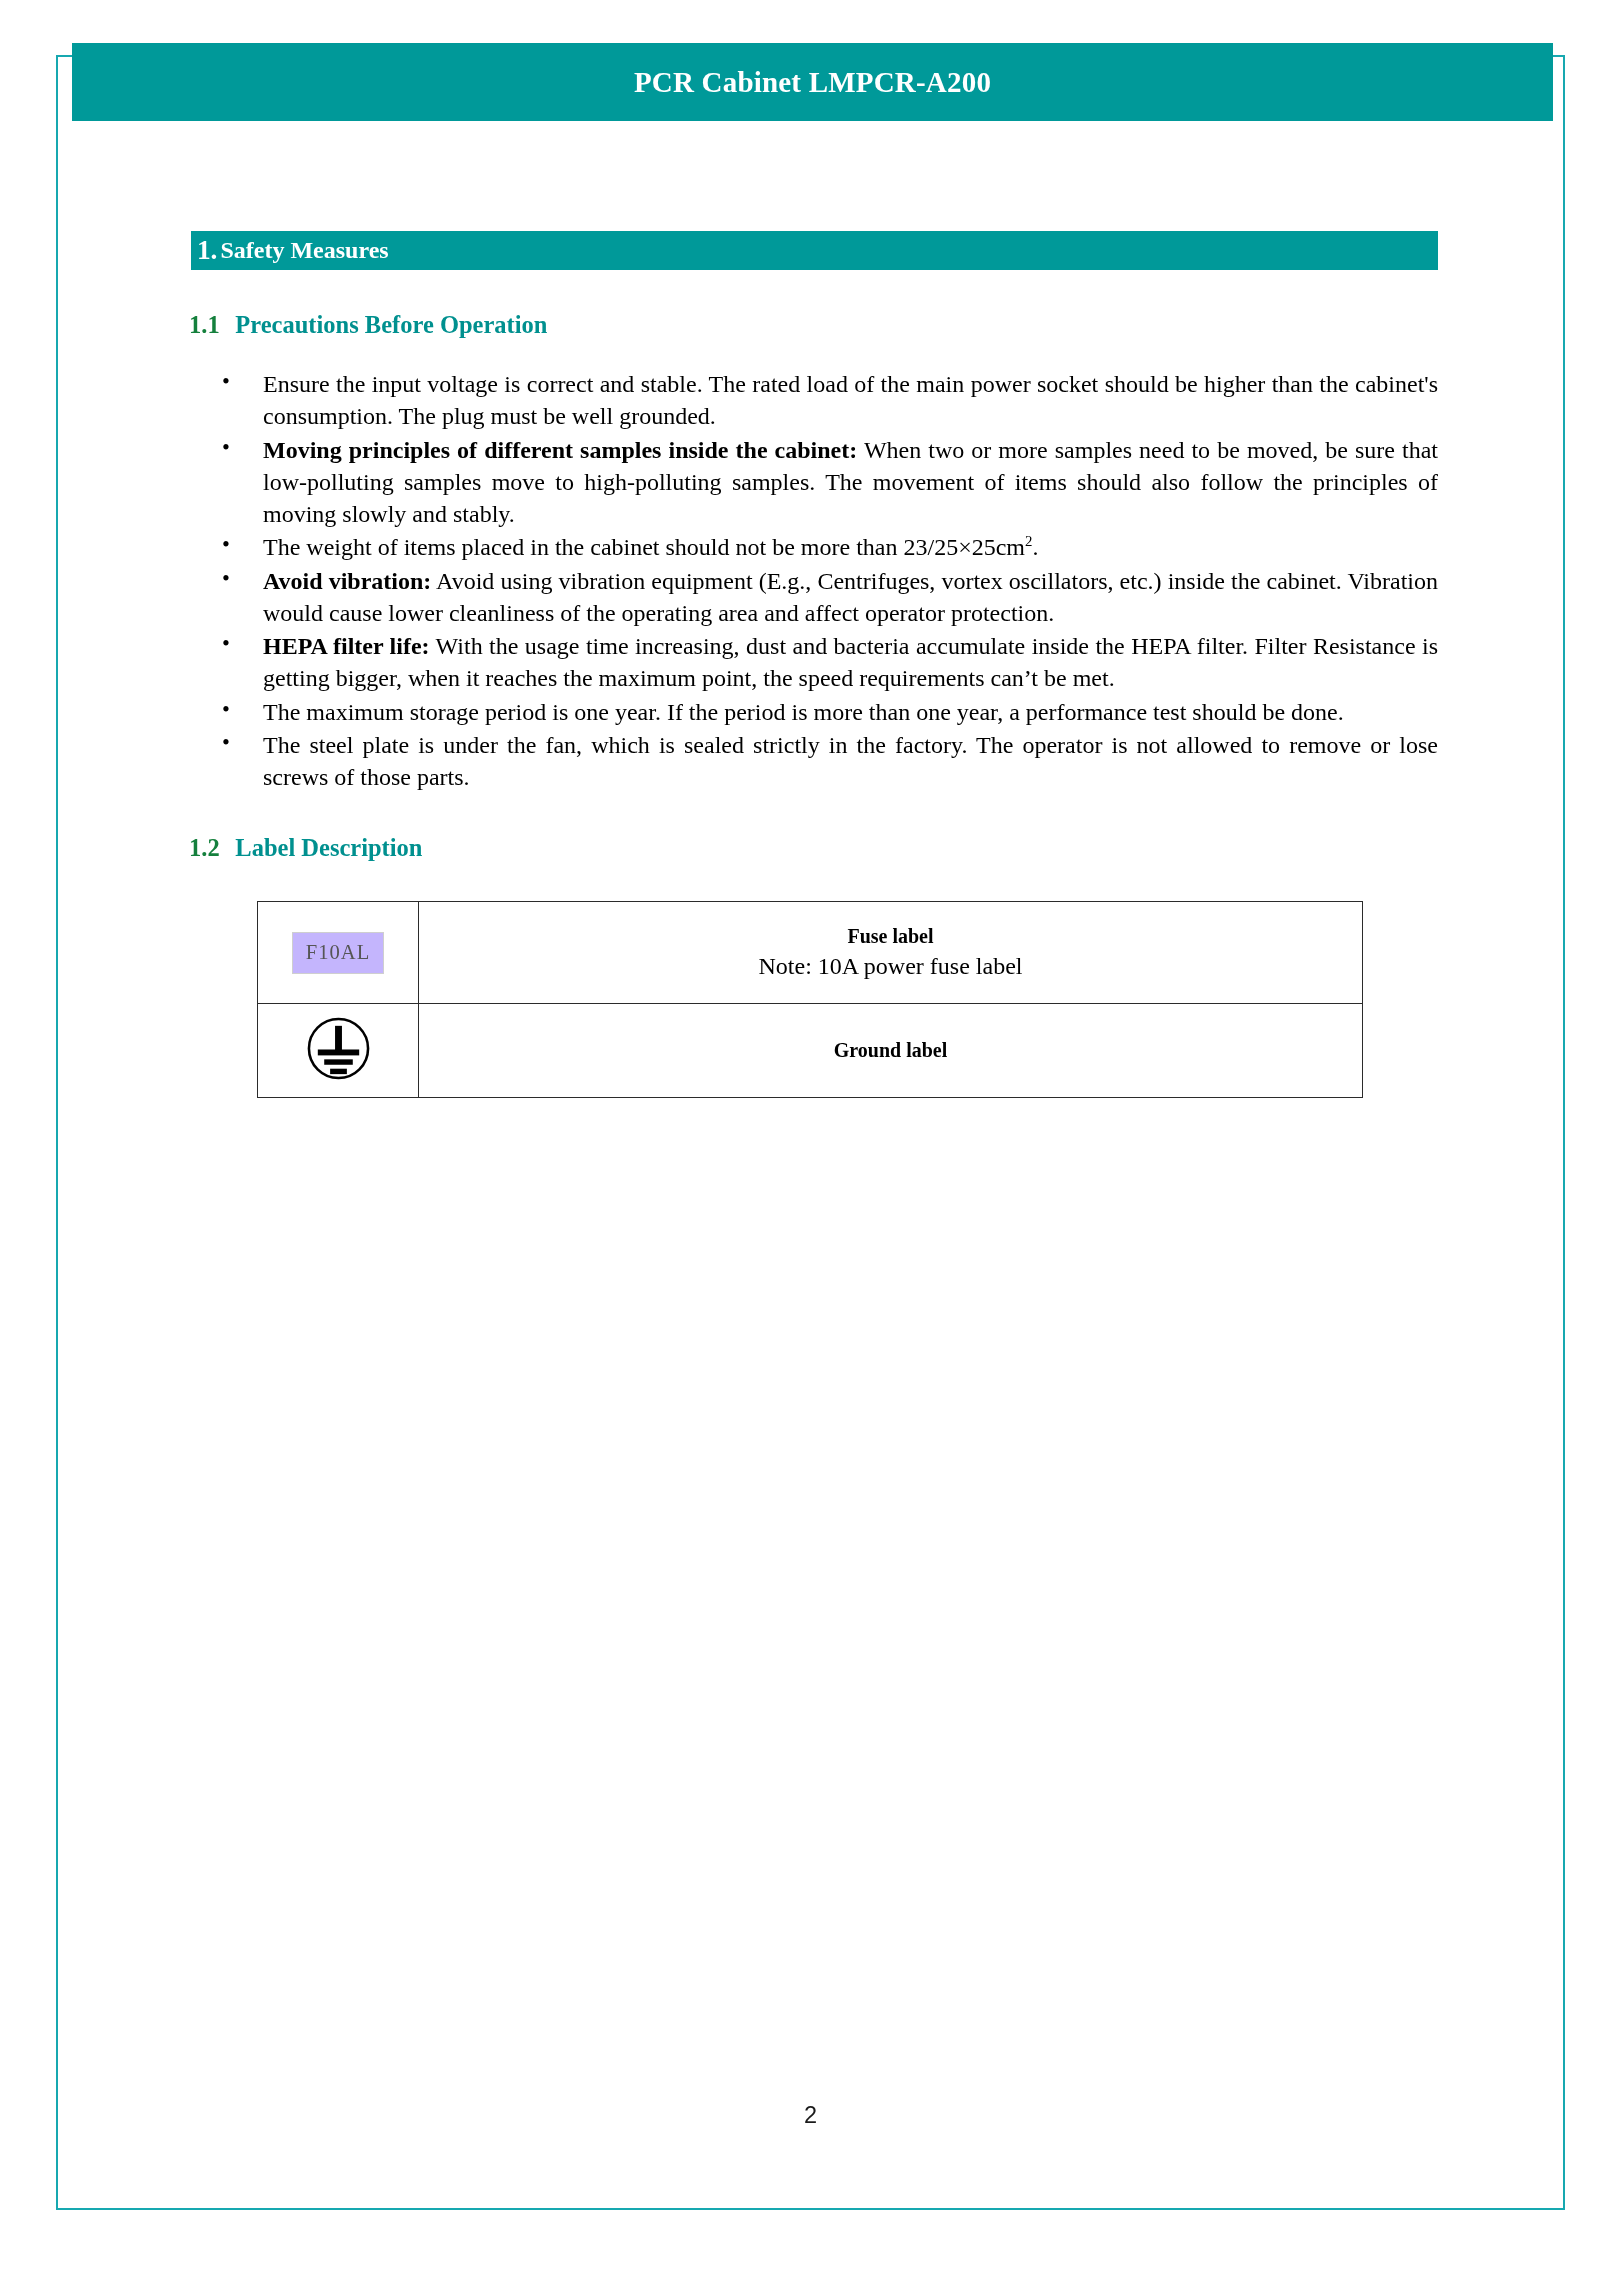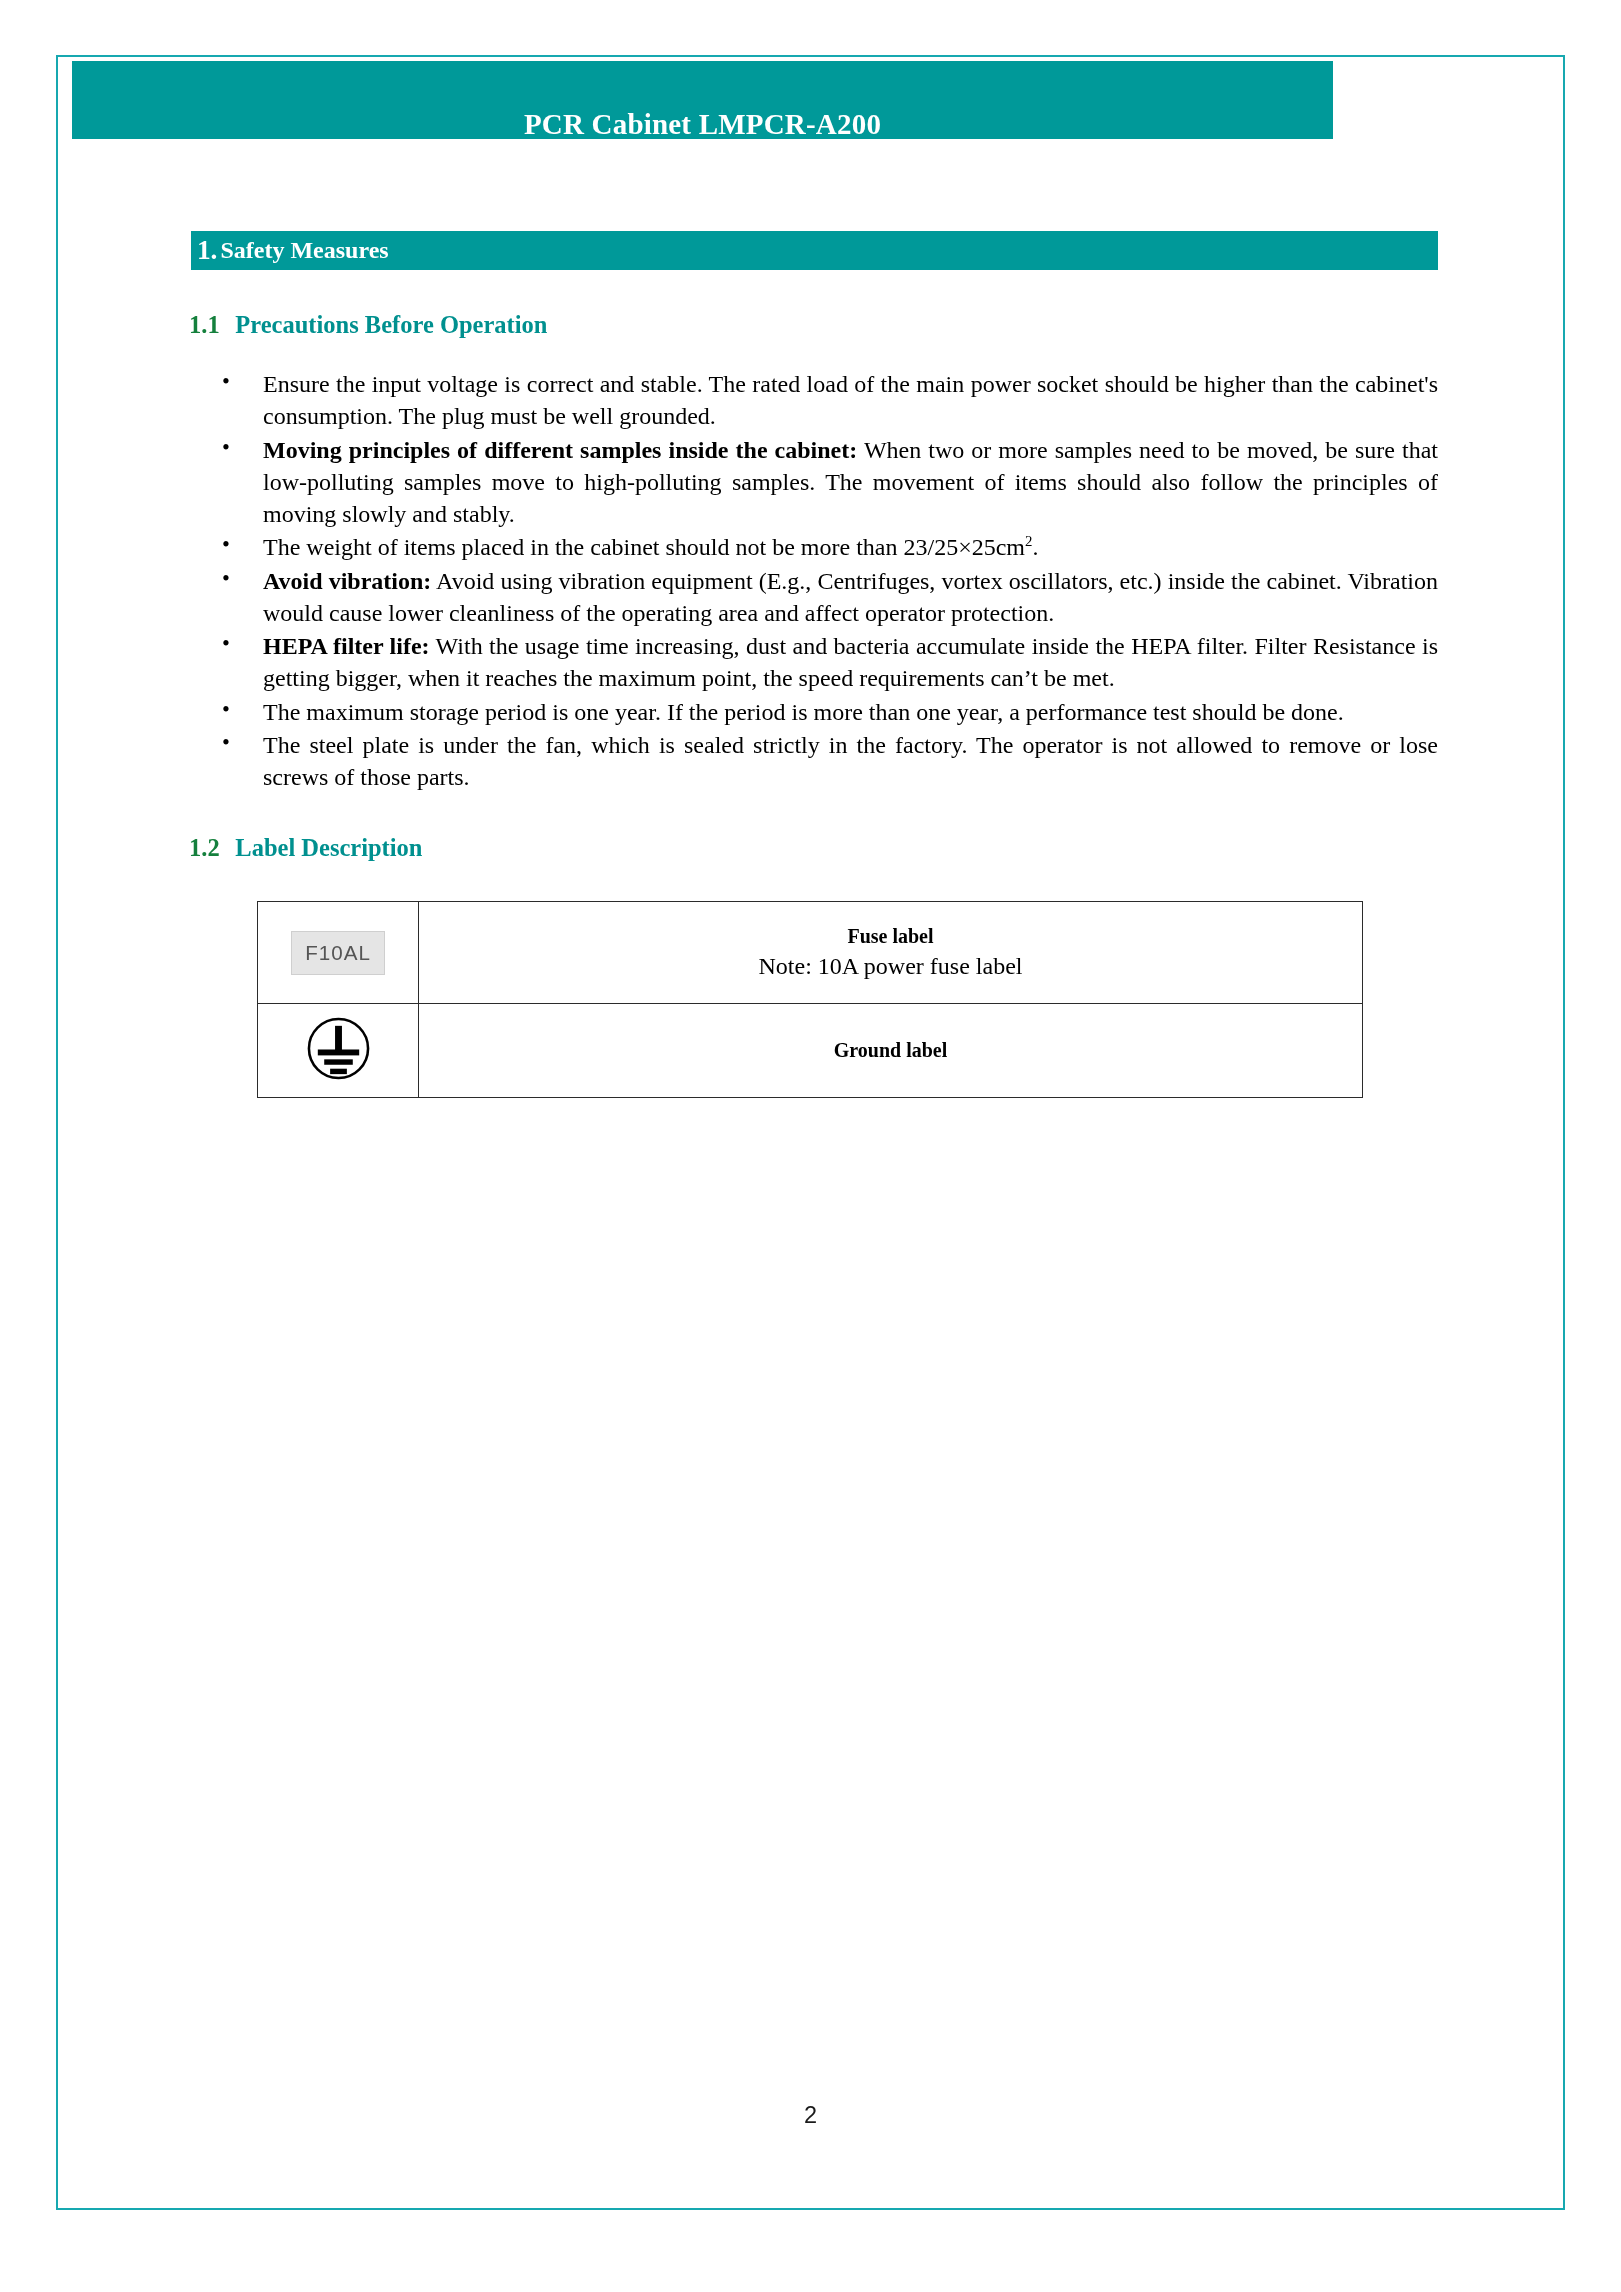--- a/index.html
+++ b/index.html
@@ -24,26 +24,26 @@
     width: 1509px;
     height: 2155px;
     border: 2px solid #17a8b0;
     box-sizing: border-box;
   }
 
   
   .header-banner {
     position: absolute;
     left: 72px;
-    top: 61px;
-    width: 1261px;
+    top: 43px;
+    width: 1481px;
     height: 78px;
     background: #009999;
     display: flex;
-    align-items: flex-end;
+    align-items: center;
     justify-content: center;
     box-sizing: border-box;
   }
   .header-title {
     color: #ffffff;
     font-weight: bold;
     font-size: 29px;
     letter-spacing: 0.2px;
     line-height: 1;
   }
@@ -148,23 +148,23 @@
   .cell-desc {
     text-align: center;
     padding: 9.8px 11.8px;
   }
   .fuse-chip {
     display: inline-block;
     border: 1.5px solid #cfcfcf;
     padding: 8.8px 12.7px;
     color: #555555;
     font-size: 20.6px;
-    font-family: Liberation Sans, sans-serif;
+    font-family: Liberation Serif, serif;
     letter-spacing: 1px;
-    background: #e5e5e5;
+    background: #c4b5fd;
   }
   .desc-title {
     font-weight: bold;
     font-size: 20px;
     line-height: 1.38;
   }
   .desc-note {
     font-size: 24px;
     line-height: 1.38;
   }

